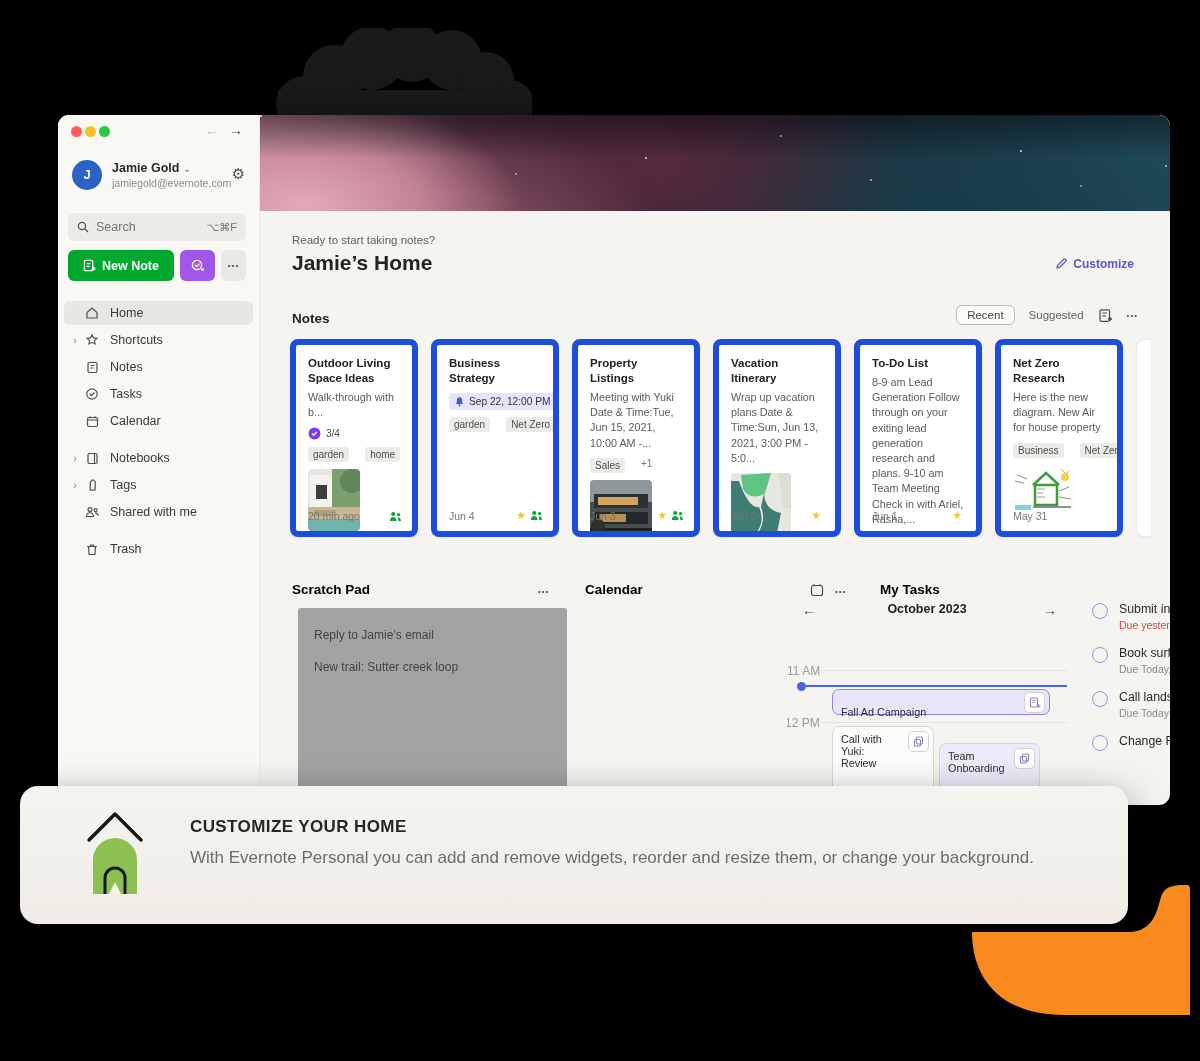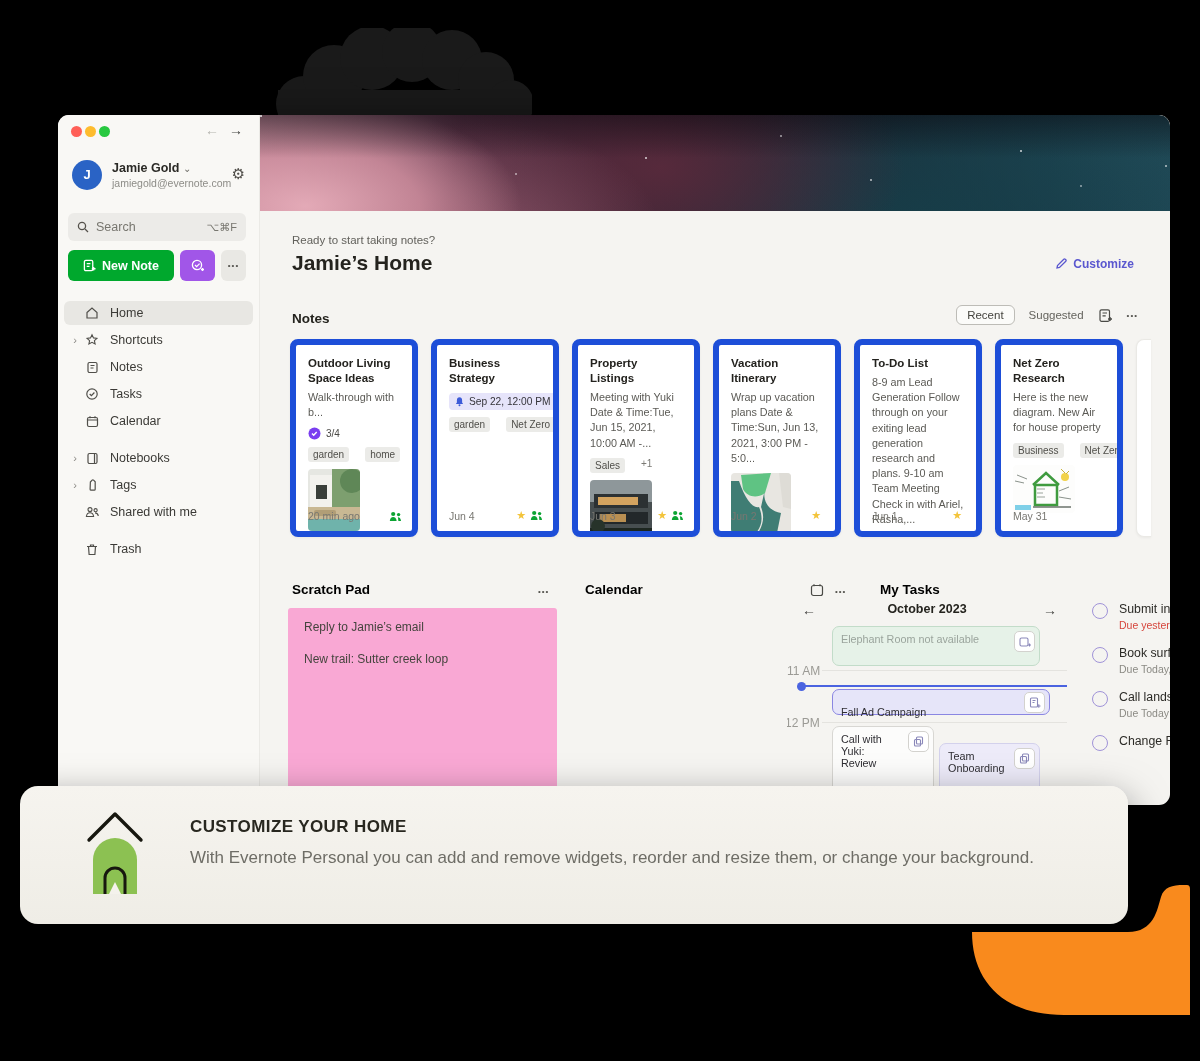--- a/index.html
+++ b/index.html
@@ -87,22 +87,22 @@
     padding:3px 6px; font-size:10.2px; color:#35343a; white-space:nowrap; }
   .thumb { border-radius:4px; margin-top:7px; display:block; }
   .c-foot { position:absolute; left:12px; right:10px; bottom:9px; display:flex; align-items:center; }
   .c-date { font-size:10.5px; color:#787771; flex:1; }
   .c-star { font-size:11px; color:#f3c43b; margin-right:4px; }
   .card-sliver { position:absolute; top:0; width:15px; height:198px; background:#fff;
     border:1px solid #eae9e5; border-right:none; border-radius:8px 0 0 8px; box-shadow:0 1px 3px rgba(0,0,0,.05); }
 
   
   .w-head { position:absolute; font-size:13.5px; font-weight:bold; color:#000000; }
-  .scratch { position:absolute; left:28px; top:493px; width:269px; height:197px; background:#f9a8d4;
-    border-radius:3px; padding:12px 16px; }
+  .scratch { position:absolute; left:38px; top:493px; width:269px; height:197px; background:#a3a3a3;
+    border-radius:3px; padding:20px 16px; }
   .scratch .line { font-size:12px; color:#45443e; margin-bottom:18px; }
   .calwidget { position:absolute; left:527px; top:487px; width:280px; height:203px; }
   .cal-nav { position:relative; height:22px; }
   .cal-nav .ar { position:absolute; top:0; font-size:14px; color:#434240; }
   .cal-month { text-align:center; font-size:12.5px; font-weight:bold; color:#24231e; }
   .cal-events { position:relative; height:180px; overflow:hidden; }
   .hourline { position:absolute; left:35px; right:0; height:1px; background:#e4e3df; }
   .hourlbl { position:absolute; left:0; font-size:12px; color:#9b9a95; }
   .event { position:absolute; border-radius:7px; font-size:10.8px; padding:6px 8px; }
   .ev-green { background:#e6f2e8; border:1px solid #c2dcc9; color:#9aa49c; }
@@ -474,28 +474,20 @@
           <path d="M4 1.2v2M10 1.2v2"></path>
         </svg>
       <span class="mini-dots" style="position:absolute; left:575px; top:472px;">•••</span>
       <div class="calwidget">
         <div class="cal-nav">
           <span class="ar" style="left:15px;">←</span>
           <div class="cal-month">October 2023</div>
           <span class="ar" style="right:10px;">→</span>
         </div>
         <div class="cal-events">
-          <div class="event ev-green" style="left:45px; width:208px; top:2px; height:40px;">
-            <span>Elephant Room not available</span>
-            <span class="ev-ic">
-                <svg width="12" height="12" viewBox="0 0 12 12" fill="none" stroke="#8a88b9" stroke-width="1.1">
-                  <rect x="1" y="2" width="8" height="8" rx="1.5"></rect>
-                  <path d="M9 9h3M10.5 7.5v3"></path>
-                </svg>
-              </span></div>
           <span class="hourlbl" style="top:40px;">11 AM</span>
           <div class="hourline" style="top:46px;"></div>
           <div class="nowdot" style="left:10px; top:58px;"></div>
           <div class="nowline" style="top:61px;"></div>
           <div class="event ev-purple" style="left:45px; width:218px; top:65px; height:26px; padding-top:16px;">
             <span>Fall Ad Campaign</span>
             <span class="ev-ic" style="top:2px;">
                 <svg width="12" height="12" viewBox="0 0 12 12" fill="none" stroke="#8a88b9" stroke-width="1.1">
                   <rect x="1.5" y="1" width="7" height="9" rx="1"></rect>
                   <path d="M3.5 3.5h3M3.5 5.5h2"></path>

